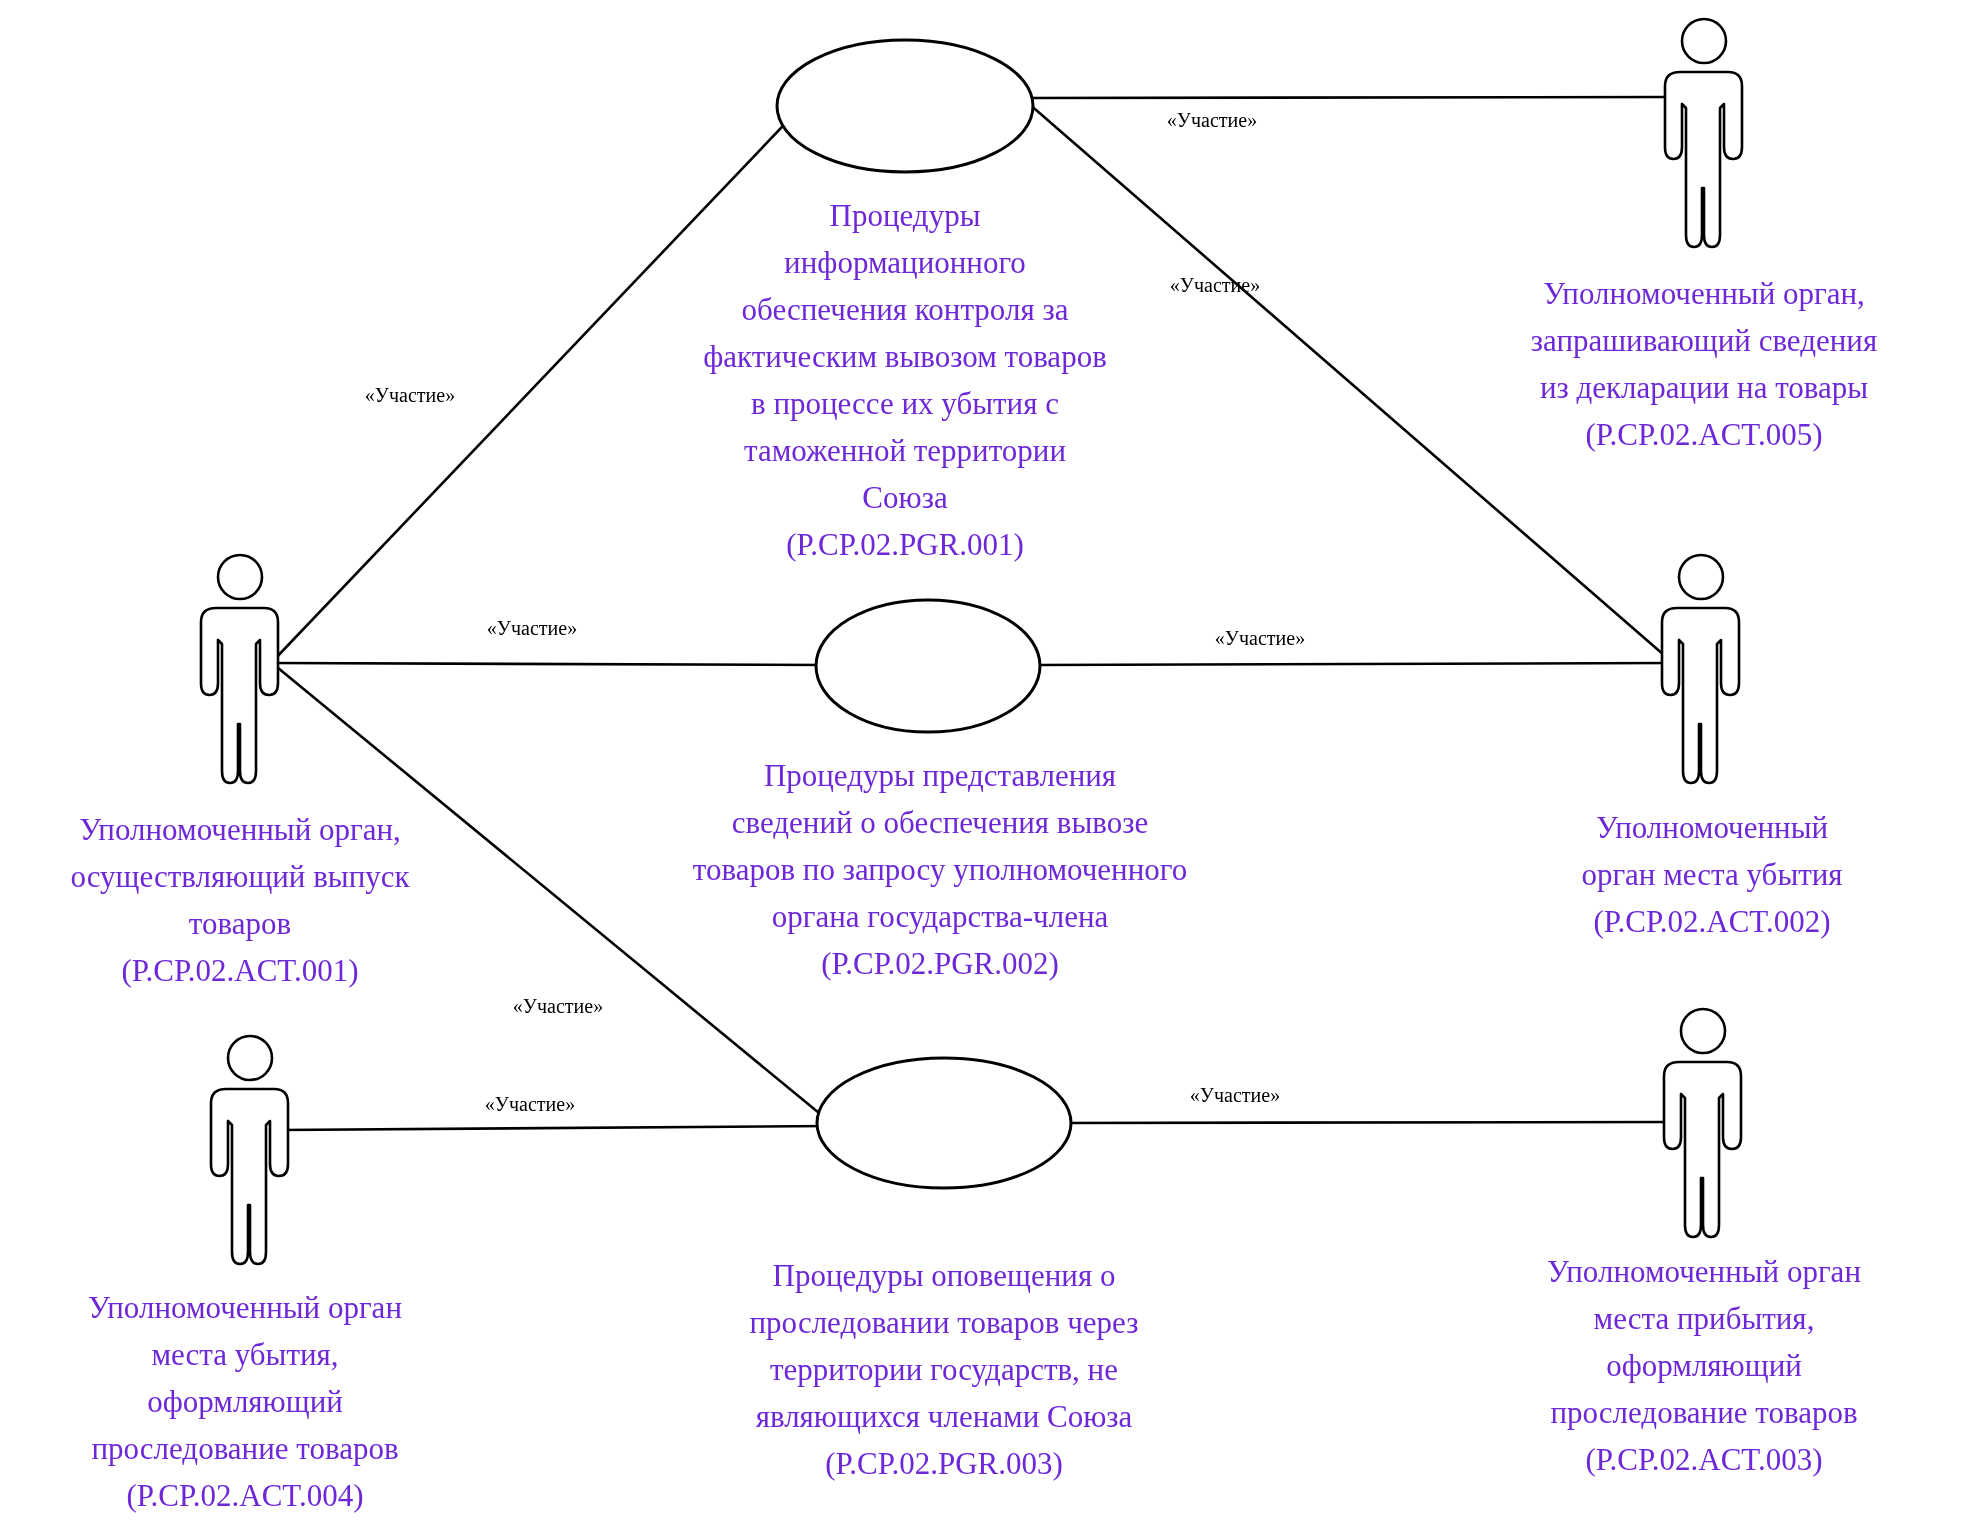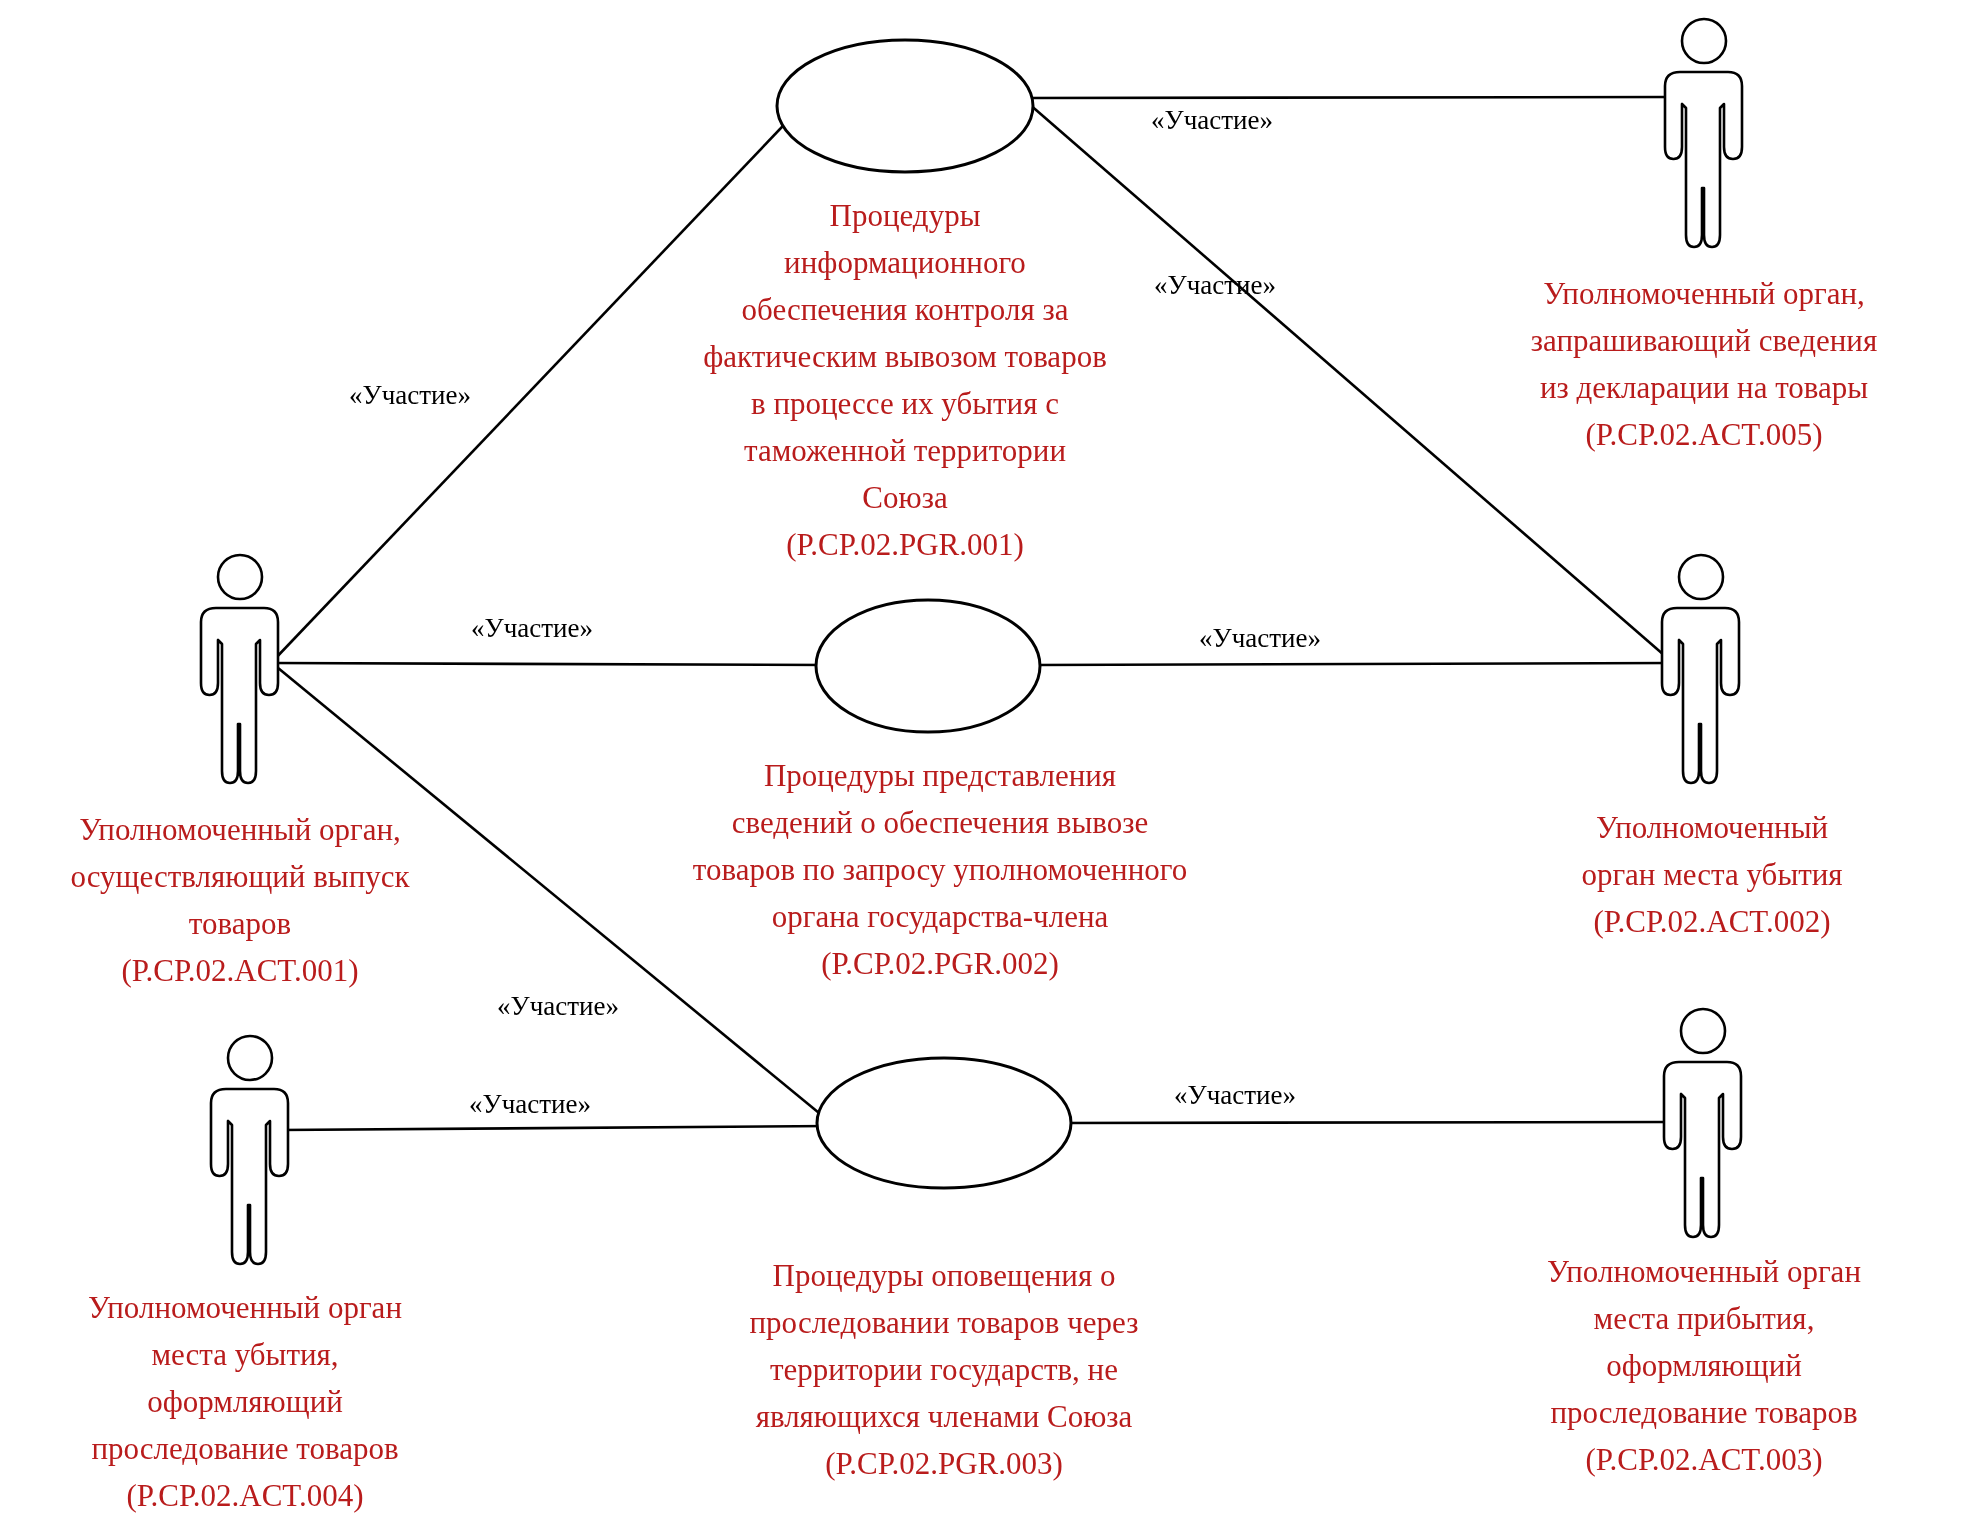--- a/index.html
+++ b/index.html
@@ -11,28 +11,28 @@
     color:#000000;
     overflow:hidden;
   }
   .canvas svg { position:absolute; left:0; top:0; }
   .lbl {
     position:absolute;
     text-align:center;
     white-space:pre-line;
     font-size:31px;
     line-height:47px;
-    color:#b91c1c;
+    color:#6d28d9;
   }
   .edge-lbl {
     position:absolute;
     width:190px;
     text-align:center;
     white-space:nowrap;
-    font-size:27px;
+    font-size:20px;
     line-height:47px;
     color:#000000;
   }
 </style>
 </head>
 <body>
 
 <div class="canvas">
 
   <svg width="1964" height="1528" viewBox="0 0 1964 1528">

